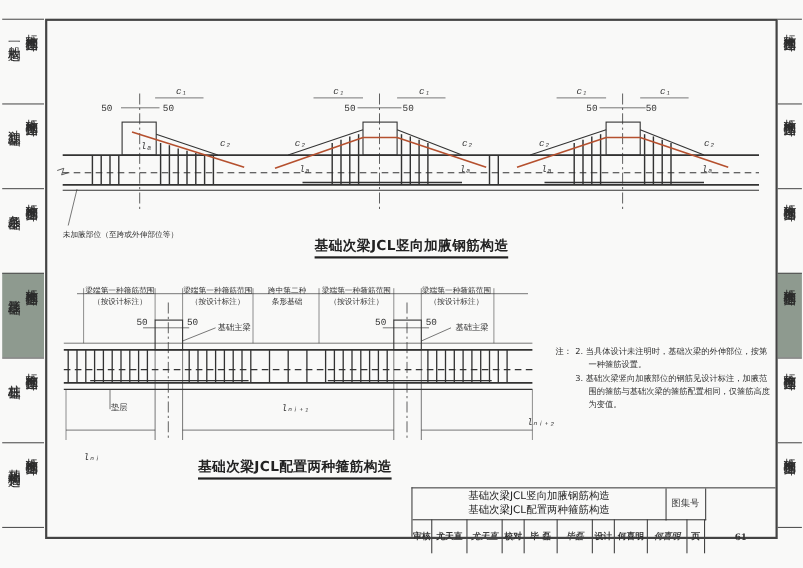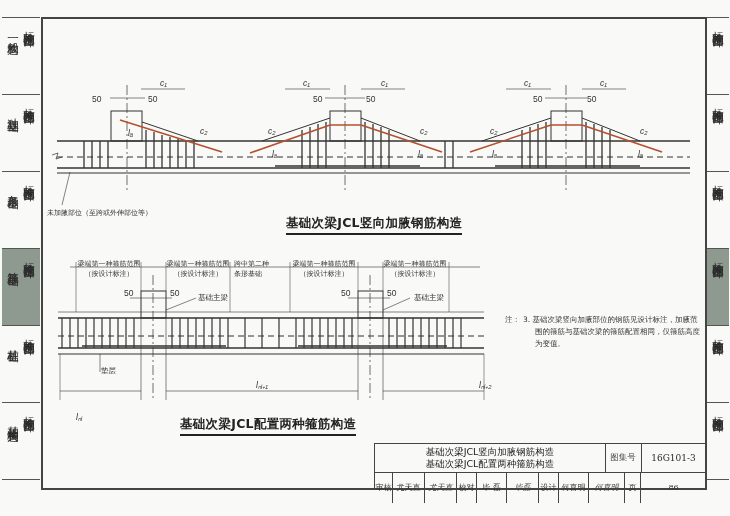--- a/index.html
+++ b/index.html
@@ -14,31 +14,31 @@
   .tab .col{writing-mode:vertical-rl;text-orientation:upright;font-size:11.5px;line-height:14px;letter-spacing:1px;color:#2b2b2b;}
   .side-tabs.left .tab{height:77px;gap:2px;flex-direction:row-reverse;}
   .side-tabs.left .tab .col.cat{margin-top:10px;}
   .side-tabs.right .tab{height:77px;}
   .tab-end{border-top:1px solid #555;}
   
   .frame{position:absolute;left:41px;top:17px;width:666px;height:473px;border-left:2px solid #444;border-top:2px solid #444;border-right:2px solid #444;border-bottom:2px solid #444;box-sizing:border-box;}
   svg{position:absolute;left:0;top:0;}
   .cap{position:absolute;font-size:12.5px;font-weight:bold;color:#222;border-bottom:2px solid #222;padding-bottom:1px;white-space:nowrap;letter-spacing:0.3px;}
   .lbl{position:absolute;font-size:7px;color:#333;white-space:nowrap;}
-  .dim{position:absolute;font-size:8.5px;color:#333;font-family:Liberation Sans, sans-serif;white-space:nowrap;}
+  .dim{position:absolute;font-size:8.5px;color:#333;font-family:Liberation Mono, monospace;white-space:nowrap;}
   .italic{font-style:italic;}
   .notes{position:absolute;left:505px;top:314px;width:195px;font-size:7.5px;line-height:12px;color:#333;}
   .notes .note{display:block;padding-left:30px;text-indent:-12px;}
   .notes .head{position:absolute;left:0;top:0;}
   
   .title-block{position:absolute;left:374px;top:443px;width:331px;height:45px;border:1px solid #444;border-right:none;border-bottom:none;box-sizing:border-box;font-size:8.5px;}
   .tb-title{position:absolute;left:0;top:0;width:230px;height:28px;border-right:1px solid #444;border-bottom:1px solid #444;display:flex;flex-direction:column;align-items:center;justify-content:center;font-size:9.5px;line-height:12px;color:#222;}
   .tb-atlas-lbl{position:absolute;left:230px;top:0;width:36px;height:28px;border-right:1px solid #444;border-bottom:1px solid #444;display:flex;align-items:center;justify-content:center;color:#444;}
   .tb-atlas{position:absolute;left:266px;top:0;width:65px;height:28px;border-bottom:1px solid #444;display:flex;align-items:center;justify-content:center;font-family:"DejaVu Serif",serif;font-size:9px;}
-  .tb-row{position:absolute;left:0;top:28px;width:331px;height:31px;display:flex;}
+  .tb-row{position:absolute;left:0;top:28px;width:331px;height:31px;display:flex;font-weight:bold;}
   .tb-cell{border-right:1px solid #444;display:flex;align-items:center;justify-content:center;font-size:8px;color:#333;box-sizing:border-box;white-space:nowrap;}
   .sig{font-style:italic;font-family:"DejaVu Serif",serif;color:#444;}
 </style>
 </head>
 <body>
 
 <div class="page">
 
   <div class="side-tabs left">
     <div class="tab">
@@ -278,76 +278,76 @@
 
   <span class="dim" style="left:533px;top:94px;">50</span>
   <span class="dim" style="left:587px;top:94px;">50</span>
   <span class="dim italic" style="left:524px;top:78px;">c₁</span>
   <span class="dim italic" style="left:600px;top:78px;">c₁</span>
   <span class="dim italic" style="left:490px;top:126px;">c₂</span>
   <span class="dim italic" style="left:640px;top:126px;">c₂</span>
   <span class="dim italic" style="left:492px;top:149px;">lₐ</span>
   <span class="dim italic" style="left:638px;top:149px;">lₐ</span>
 
-  <span class="lbl" style="left:47px;top:208px;">未加腋部位（至跨或外伸部位等）</span>
+  <span class="lbl" style="left:57px;top:208px;">未加腋部位（至跨或外伸部位等）</span>
   <span class="cap" style="left:286px;top:215px;">基础次梁JCL竖向加腋钢筋构造</span>
 
   <div class="lbl" style="left:77px;top:259px;text-align:center;width:64px;">
     <div>梁端第一种箍筋范围</div>
     <div>（按设计标注）</div>
   </div>
   <div class="lbl" style="left:166px;top:259px;text-align:center;width:64px;">
     <div>梁端第一种箍筋范围</div>
     <div>（按设计标注）</div>
   </div>
-  <div class="lbl" style="left:234px;top:259px;width:54px;">
+  <div class="lbl" style="left:234px;top:259px;text-align:center;width:54px;">
     <div>跨中第二种</div>
     <div>条形基础</div>
   </div>
   <div class="lbl" style="left:292px;top:259px;text-align:center;width:64px;">
     <div>梁端第一种箍筋范围</div>
     <div>（按设计标注）</div>
   </div>
   <div class="lbl" style="left:383px;top:259px;text-align:center;width:64px;">
     <div>梁端第一种箍筋范围</div>
     <div>（按设计标注）</div>
   </div>
 
   <span class="dim" style="left:124px;top:288px;">50</span>
   <span class="dim" style="left:170px;top:288px;">50</span>
   <span class="dim" style="left:341px;top:288px;">50</span>
   <span class="dim" style="left:387px;top:288px;">50</span>
   <span class="lbl" style="left:198px;top:293px;font-size:7.5px;">基础主梁</span>
   <span class="lbl" style="left:414px;top:293px;font-size:7.5px;">基础主梁</span>
   <span class="lbl" style="left:101px;top:366px;font-size:7.5px;">垫层</span>
   <span class="dim italic" style="left:76px;top:379px;margin-top:32px;">lₙᵢ</span>
-  <span class="dim italic" style="left:256px;top:379px;">lₙᵢ₊₁</span>
+  <span class="dim italic" style="left:256px;top:367px;">lₙᵢ₊₁</span>
   <span class="dim italic" style="left:479px;top:379px;">lₙᵢ₊₂</span>
 
   <span class="cap" style="left:180px;top:416px;">基础次梁JCL配置两种箍筋构造</span>
 
   <div class="notes">
     <span class="head">注：</span>
+    <span class="note">2. 当具体设计未注明时，基础次梁的外伸部位，按第一种箍筋设置。</span>
     <span class="note">3. 基础次梁竖向加腋部位的钢筋见设计标注，加腋范围的箍筋与基础次梁的箍筋配置相同，仅箍筋高度为变值。</span>
   </div>
 
   <div class="title-block">
     <div class="tb-title">
       <span>基础次梁JCL竖向加腋钢筋构造</span>
       <span>基础次梁JCL配置两种箍筋构造</span>
     </div>
     <div class="tb-atlas-lbl">图集号</div>
-    <div class="tb-atlas">16G101-3</div>
     <div class="tb-row">
       <div class="tb-cell" style="width:18px;">审核</div>
       <div class="tb-cell" style="width:32px;">尤天直</div>
       <div class="tb-cell sig" style="width:32px;">尤天直</div>
       <div class="tb-cell" style="width:20px;">校对</div>
       <div class="tb-cell" style="width:30px;">毕 磊</div>
       <div class="tb-cell sig" style="width:32px;">毕磊</div>
       <div class="tb-cell" style="width:20px;">设计</div>
       <div class="tb-cell" style="width:30px;">何喜明</div>
       <div class="tb-cell sig" style="width:36px;">何喜明</div>
       <div class="tb-cell" style="width:16px;">页</div>
-      <div class="tb-cell" style="width:65px;border-right:none;font-family:'DejaVu Serif',serif;">86</div>
+      <div class="tb-cell" style="width:65px;border-right:none;font-family:'DejaVu Serif',serif;">61</div>
     </div>
   </div>
 </div>
 
 </body></html>

